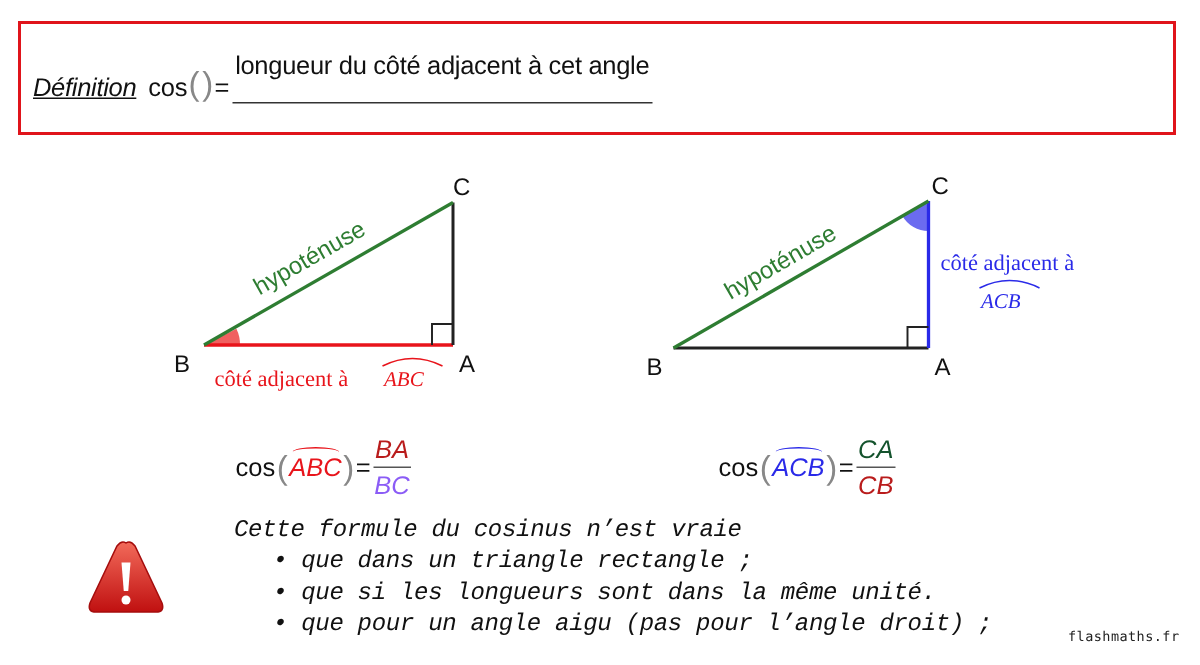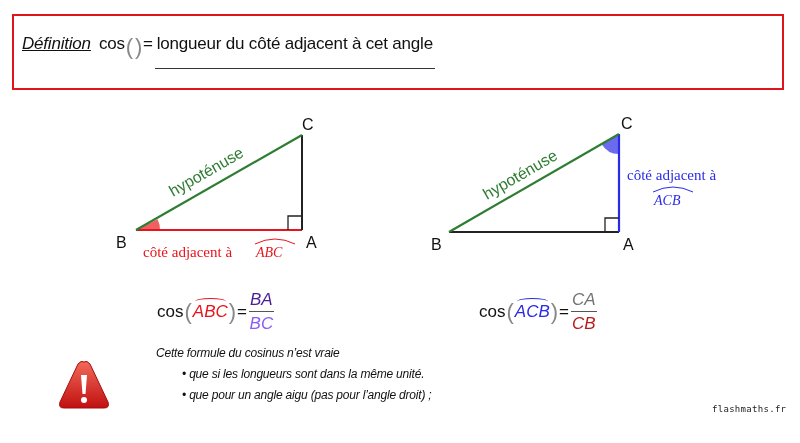--- a/index.html
+++ b/index.html
@@ -5,46 +5,47 @@
   html, body { margin: 0; padding: 0; }
   body {
     width: 800px; height: 443px; background: #ffffff; position: relative; overflow: hidden;
     font-family: "Liberation Sans", sans-serif; color: #111;
   }
   .defbox {
     position: absolute; left: 12px; top: 14px; width: 772px; height: 76px;
     border: 2px solid #e0141b; box-sizing: border-box;
   }
   .defline {
-    position: absolute; left: 8px; top: 18px; display: flex; align-items: flex-start;
+    position: absolute; left: 8px; top: 18px; display: flex; align-items: flex-end;
     font-size: 17px; white-space: nowrap; letter-spacing: -0.2px;
   }
   .deflabel { font-style: italic; text-decoration: underline; }
   .paren { font-size: 22px; color: #888; font-weight: 300; padding: 0 1px; }
   .frac { display: inline-flex; flex-direction: column; align-items: center; vertical-align: middle; margin-left: 2px; }
   .frac .num { padding: 0 2px 14px 2px; border-bottom: 1.2px solid #333; }
   .frac .den { padding-top: 2px; }
   svg.diagram { position: absolute; left: 0; top: 0; }
   .formula {
     position: absolute; display: flex; align-items: center; font-size: 17px;
   }
   .formula .angle { font-style: italic; position: relative; }
   .formula .hat {
     position: absolute; left: 2px; right: 2px; top: -4px; height: 6px;
     border-top: 1.3px solid currentColor; border-radius: 50% 50% 0 0;
   }
   .formula .frac { font-style: italic; font-size: 17px; margin-left: 2px; }
   .formula .frac .num { border-bottom: 1.3px solid #555; padding: 0 1px 1px 1px; }
   .warn-text {
-    position: absolute; left: 156px; top: 343px; font-style: italic; font-size: 12px; line-height: 21px;
+    position: absolute; left: 156px; top: 343px; font-style: italic; font-size: 16px; line-height: 21px;
     letter-spacing: -0.2px;
+    font-family: Liberation Mono, monospace;
   }
   .warn-text .item { padding-left: 26px; }
   .watermark {
-    position: absolute; left: 712px; top: 404px; font-family: "DejaVu Sans Mono", monospace;
+    position: absolute; left: 712px; top: 420px; font-family: "DejaVu Sans Mono", monospace;
     font-size: 9px; color: #222; letter-spacing: 0.3px;
   }
 </style>
 </head>
 <body>
 
 <div class="defbox">
   <div class="defline">
     <span class="deflabel">Définition</span>
     <span style="margin-left:8px">cos</span>
@@ -102,36 +103,37 @@
   </g>
 </svg>
 
 <div class="formula" style="left:157px; top:290px;">
   <span>cos</span>
   <span class="paren">(</span>
   <span class="angle" style="color:#e8141b"><span class="hat"></span><span>ABC</span></span>
   <span class="paren">)</span>
   <span>=</span>
   <span class="frac">
-    <span class="num" style="color:#4c1d95">BA</span>
+    <span class="num" style="color:#b91c1c">BA</span>
     <span class="den" style="color:#8b5cf6">BC</span>
   </span>
 </div>
 
 <div class="formula" style="left:479px; top:290px;">
   <span>cos</span>
   <span class="paren">(</span>
   <span class="angle" style="color:#2a2ae8"><span class="hat"></span><span>ACB</span></span>
   <span class="paren">)</span>
   <span>=</span>
   <span class="frac">
-    <span class="num" style="color:#737373">CA</span>
+    <span class="num" style="color:#14532d">CA</span>
     <span class="den" style="color:#b91c1c">CB</span>
   </span>
 </div>
 
 <div class="warn-text">
   <div>Cette formule du cosinus n’est vraie</div>
+  <div class="item">• que dans un triangle rectangle ;</div>
   <div class="item">• que si les longueurs sont dans la même unité.</div>
   <div class="item">• que pour un angle aigu (pas pour l’angle droit) ;</div>
 </div>
 
 <div class="watermark">flashmaths.fr</div>
 
 </body></html>

